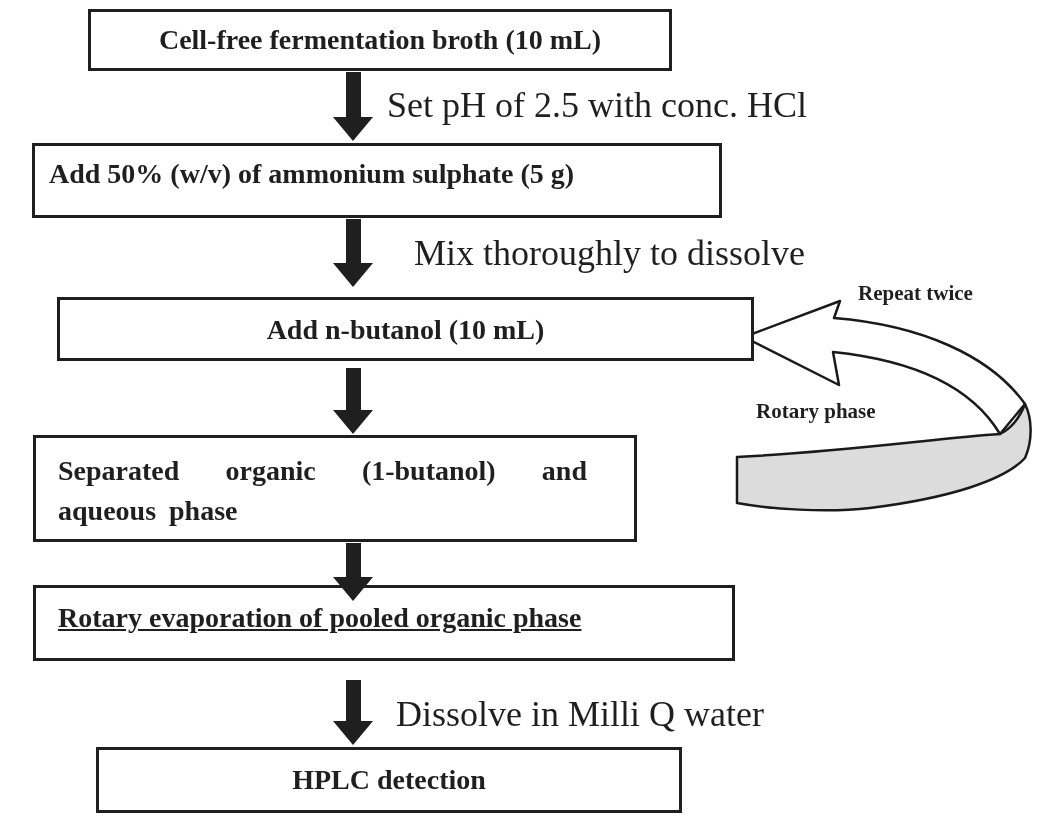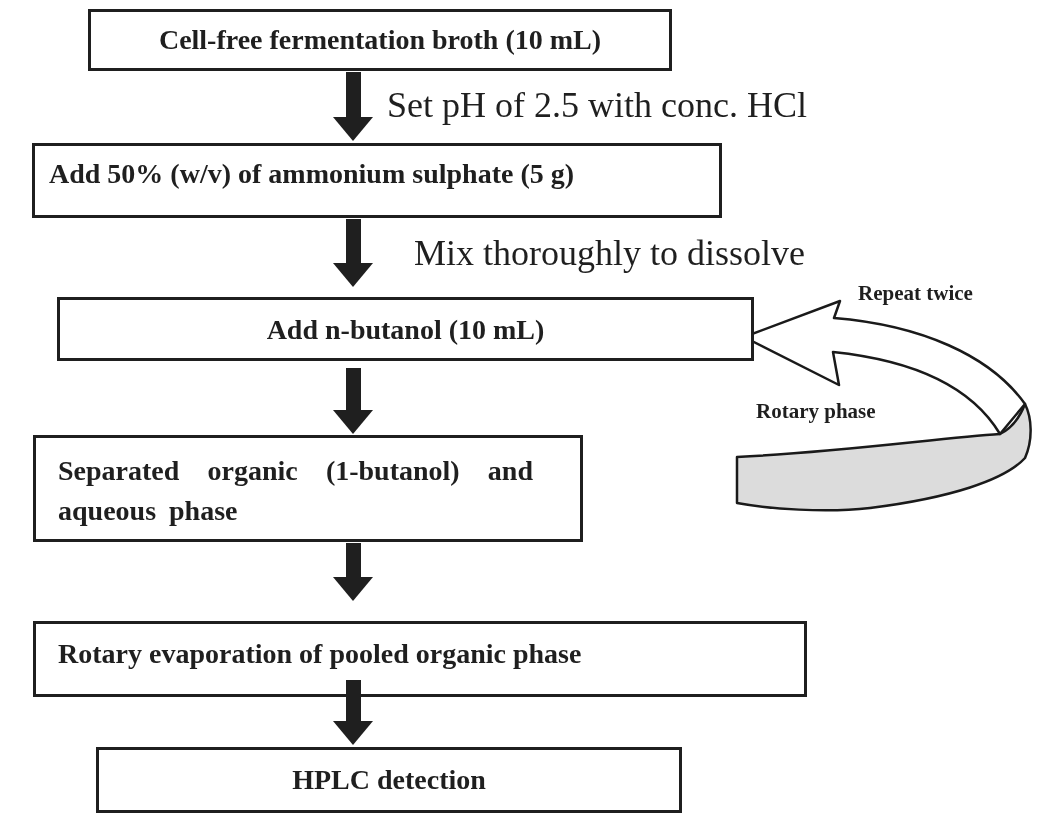--- a/index.html
+++ b/index.html
@@ -26,23 +26,23 @@
     background: #ffffff;
     font-weight: bold;
     font-size: 28px;
     line-height: 1.2;
     color: #1f1f1f;
     white-space: nowrap;
   }
   .b1 { left: 88px;  top: 9px;   width: 584px; height: 62px;  display: flex; align-items: center; justify-content: center; }
   .b2 { left: 32px;  top: 143px; width: 690px; height: 75px;  padding: 11px 0 0 14px; }
   .b3 { left: 25px;  top: 297px; width: 697px; height: 64px;  padding-top: 13px; display: flex; justify-content: center; margin-left: 32px; }
-  .b4 { left: 33px;  top: 435px; width: 550px; height: 107px; padding: 13px 47px 0 22px;
+  .b4 { left: 33px;  top: 435px; width: 604px; height: 107px; padding: 13px 47px 0 22px;
         white-space: normal; text-align: justify; word-spacing: 6px; line-height: 40px; }
-  .b5 { left: 33px;  top: 621px; width: 774px; height: 76px;  padding: 13px 0 0 22px; }
+  .b5 { left: 33px;  top: 585px; width: 702px; height: 76px;  padding: 13px 0 0 22px; text-decoration: underline; }
   .b6 { left: 96px;  top: 747px; width: 586px; height: 66px;  display: flex; align-items: center; justify-content: center; }
 
   .darrow {
     position: absolute;
     left: 333px;
     width: 40px;
     display: flex;
     flex-direction: column;
     align-items: center;
   }
@@ -151,17 +151,18 @@
     <div class="shaft"></div>
     <div class="head"></div>
   </div>
   <div class="darrow a5">
     <div class="shaft"></div>
     <div class="head"></div>
   </div>
 
   <div class="alabel l1">Set pH of 2.5 with conc. HCl</div>
   <div class="alabel l2">Mix thoroughly to dissolve</div>
+  <div class="alabel l5">Dissolve in Milli Q water</div>
 
   <div class="loop-label lr">Repeat twice</div>
   <div class="loop-label la">Rotary phase</div>
 
 </div>
 
 </body></html>

